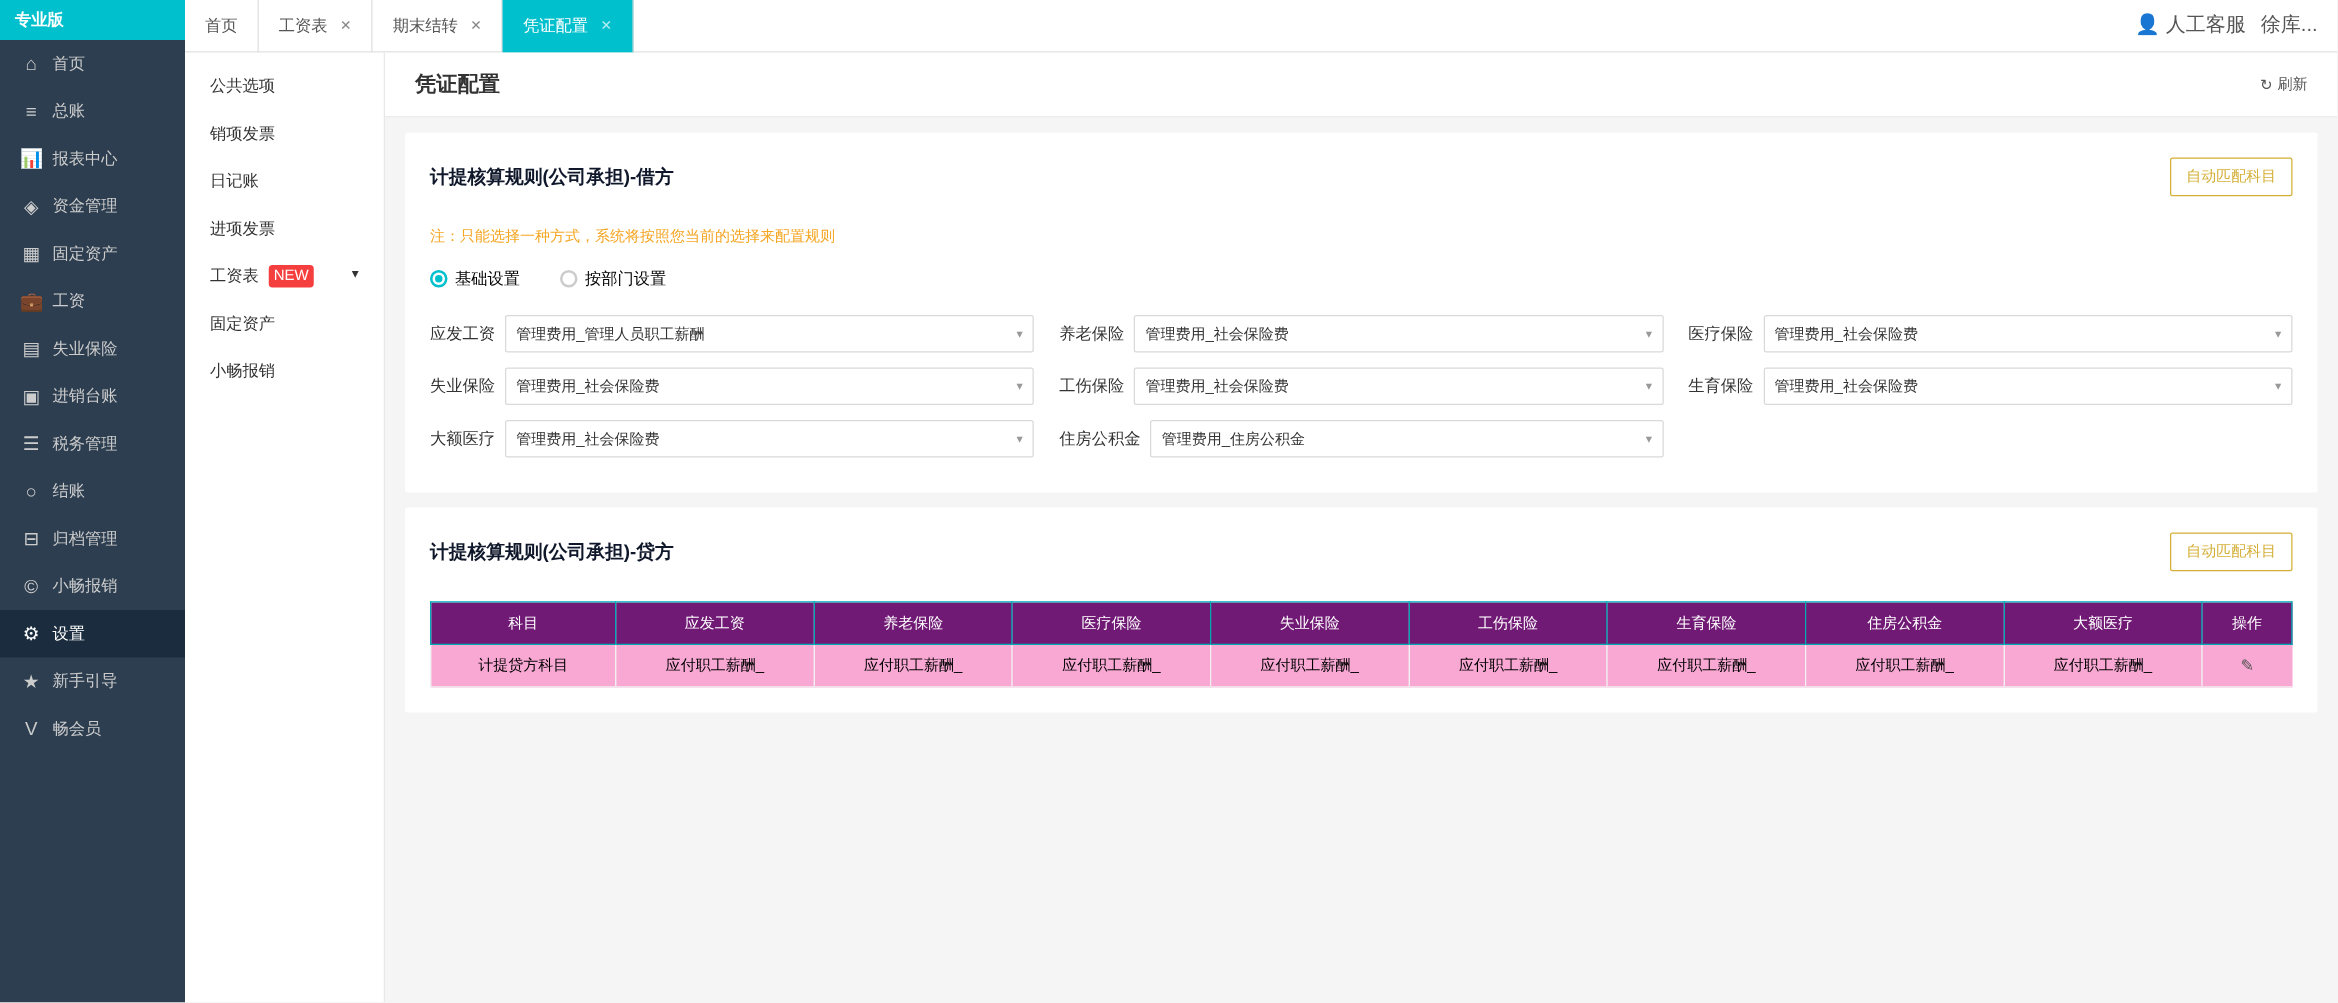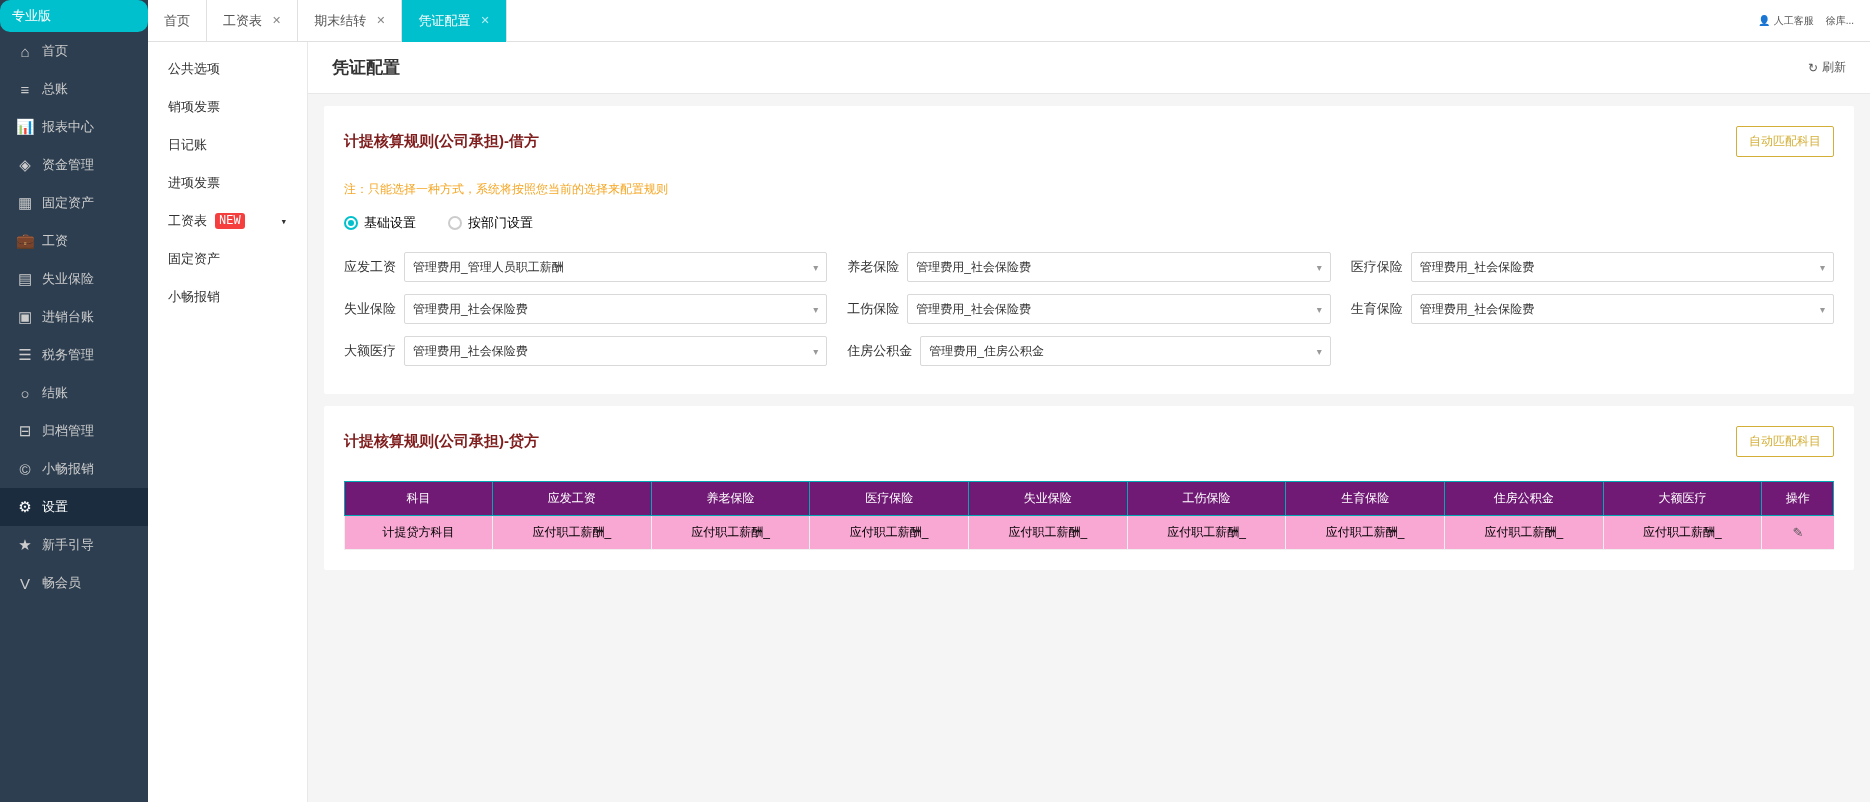--- a/index.html
+++ b/index.html
@@ -13,26 +13,25 @@
       flex-shrink: 0;
       display: flex;
       flex-direction: column;
       height: 100%;
       overflow-y: auto;
     }
     .sidebar-brand {
       background: #00c0cd;
       padding: 8px 12px;
       font-size: 13px;
-      font-weight: normal;
+      font-weight: bold;
       color: #fff;
       height: 32px;
       display: flex;
       align-items: center;
-      border-radius: 10px;
     }
     .sidebar-item {
       display: flex;
       align-items: center;
       padding: 10px 16px;
       cursor: pointer;
       color: #ccc;
       font-size: 13px;
       gap: 8px;
     }
@@ -77,21 +76,21 @@
       font-size: 11px;
       color: inherit;
       margin-left: 4px;
       opacity: 0.7;
     }
     .topbar-actions {
       margin-left: auto;
       padding-right: 16px;
       display: flex;
       gap: 12px;
-      font-size: 10px;
+      font-size: 16px;
       color: #555;
     }
 
     
     .content {
       flex: 1;
       display: flex;
       overflow: hidden;
     }
 
@@ -103,23 +102,21 @@
       padding-top: 8px;
       flex-shrink: 0;
       overflow-y: auto;
     }
     .leftnav-item {
       padding: 10px 20px;
       cursor: pointer;
       font-size: 13px;
       color: #333;
       display: flex;
-      align-items: center;
       justify-content: space-between;
-      font-family: Liberation Mono, monospace;
     }
     .leftnav-item.active { background: #00c0cd; color: #fff; }
     .leftnav-item .new-badge {
       background: #f53f3f;
       color: #fff;
       font-size: 12px;
       padding: 1px 4px;
       border-radius: 3px;
       margin-left: 4px;
     }
@@ -158,21 +155,21 @@
 
     .section {
       background: #fff;
       margin: 12px 16px;
       padding: 20px;
       border-radius: 2px;
     }
     .section-title {
       font-size: 15px;
       font-weight: bold;
-      color: #7f1d1d;
+      color: #0f172a;
       margin-bottom: 12px;
     }
     .note-text {
       color: #f5a623;
       font-size: 12px;
       margin-bottom: 16px;
     }
 
     .radio-group {
       display: flex;

